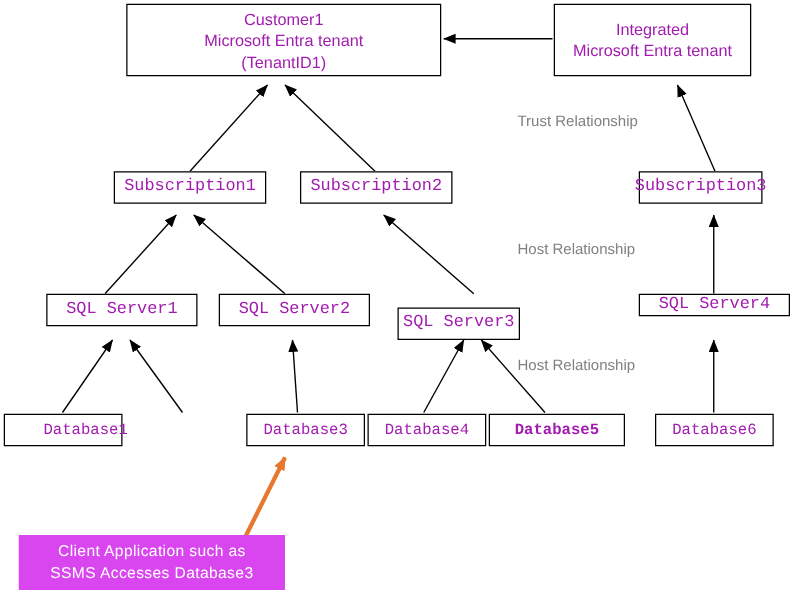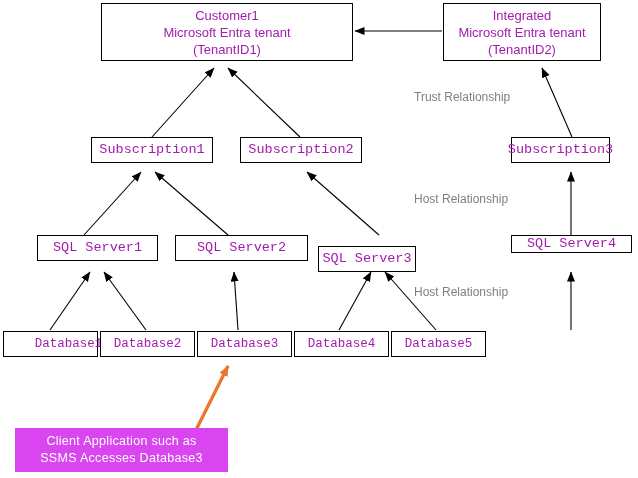--- a/index.html
+++ b/index.html
@@ -162,72 +162,71 @@
       <span class="tline">Customer1</span>
       <span class="tline">Microsoft Entra tenant</span>
       <span class="tline">(TenantID1)</span>
     </div>
   </div>
 
   <div class="node node-tenant" style="left:443px; top:3px; width:158px; height:58px;">
     <div>
       <span class="tline">Integrated</span>
       <span class="tline">Microsoft Entra tenant</span>
-      <span class="tline">(TenantID2)</span>
     </div>
   </div>
 
   <div class="node node-mono" style="left:91px; top:137px; width:122px; height:26px;">
     <span>Subscription1</span>
   </div>
 
   <div class="node node-mono" style="left:240px; top:137px; width:122px; height:26px;">
     <span>Subscription2</span>
   </div>
 
   <div class="node node-mono" style="left:511px; top:137px; width:99px; height:26px;">
     <span>Subscription3</span>
   </div>
 
   <div class="node node-mono" style="left:37px; top:235px; width:121px; height:26px;">
     <span>SQL Server1</span>
   </div>
 
-  <div class="node node-mono" style="left:175px; top:235px; width:133px; height:26px;">
+  <div class="node node-mono" style="left:175px; top:235px; width:121px; height:26px;">
     <span>SQL Server2</span>
   </div>
 
   <div class="node node-mono" style="left:318px; top:246px; width:98px; height:26px;">
     <span>SQL Server3</span>
   </div>
 
   <div class="node node-mono" style="left:511px; top:235px; width:121px; height:18px;">
     <span>SQL Server4</span>
   </div>
 
   <div class="node node-mono-sm" style="left:3px; top:331px; width:95px; height:26px;padding-left:36px;">
     <span>Database1</span>
   </div>
 
-  <div class="node node-mono-sm" style="left:100px; top:331px; width:95px; height:26px;">
-    <span>Database2</span>
-  </div>
 
   <div class="node node-mono-sm" style="left:197px; top:331px; width:95px; height:26px;">
     <span>Database3</span>
   </div>
 
   <div class="node node-mono-sm" style="left:294px; top:331px; width:95px; height:26px;">
     <span>Database4</span>
   </div>
 
-  <div class="node node-mono-sm" style="left:391px; top:331px; width:95px; height:26px;">
+  <div class="node node-mono-sm" style="left:391px; top:331px; width:109px; height:26px;font-weight:bold;">
     <span>Database5</span>
   </div>
 
+  <div class="node node-mono-sm" style="left:524px; top:331px; width:95px; height:26px;">
+    <span>Database6</span>
+  </div>
 
   <div class="edge-label" style="left:414px; top:90px;">Trust Relationship</div>
 
   <div class="edge-label" style="left:414px; top:192px;">Host Relationship</div>
 
   <div class="edge-label" style="left:414px; top:285px;">Host Relationship</div>
 
   <div class="callout" style="left:15px; top:428px; width:213px; height:44px;">
     <span>Client Application such as</span>
     <span>SSMS Accesses Database3</span>

